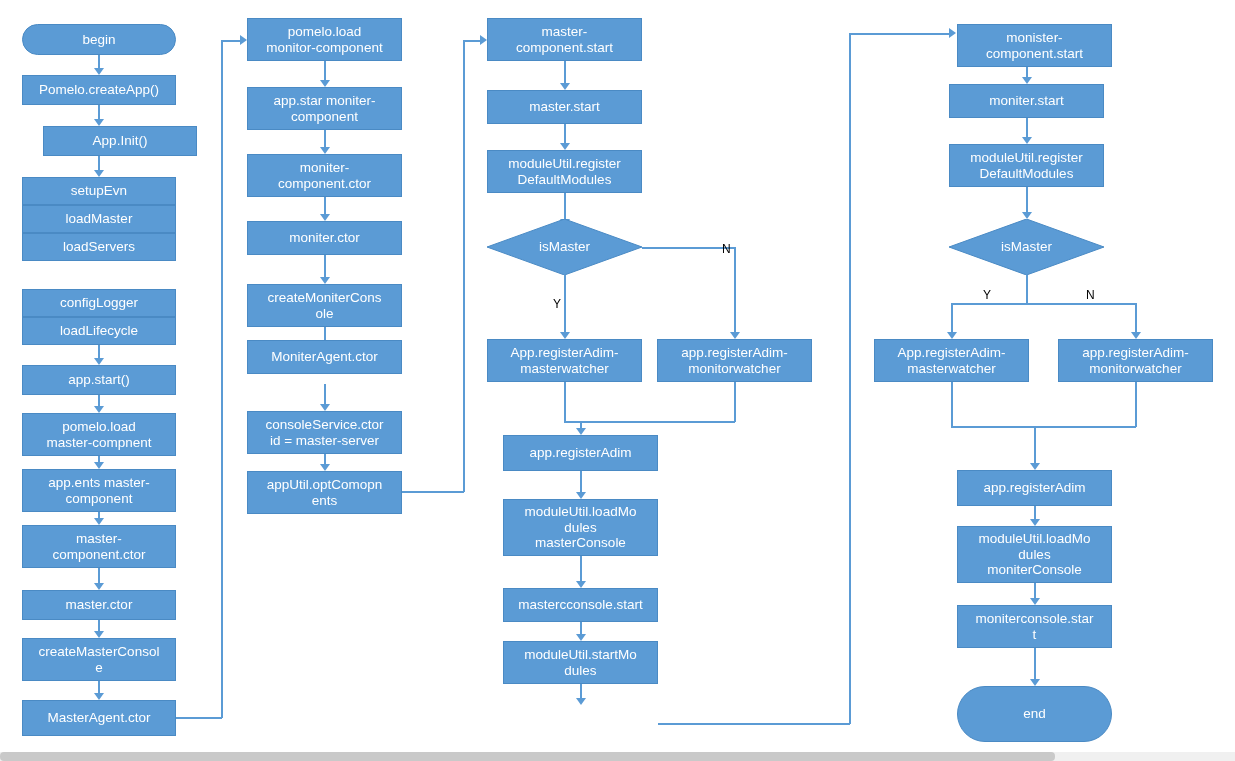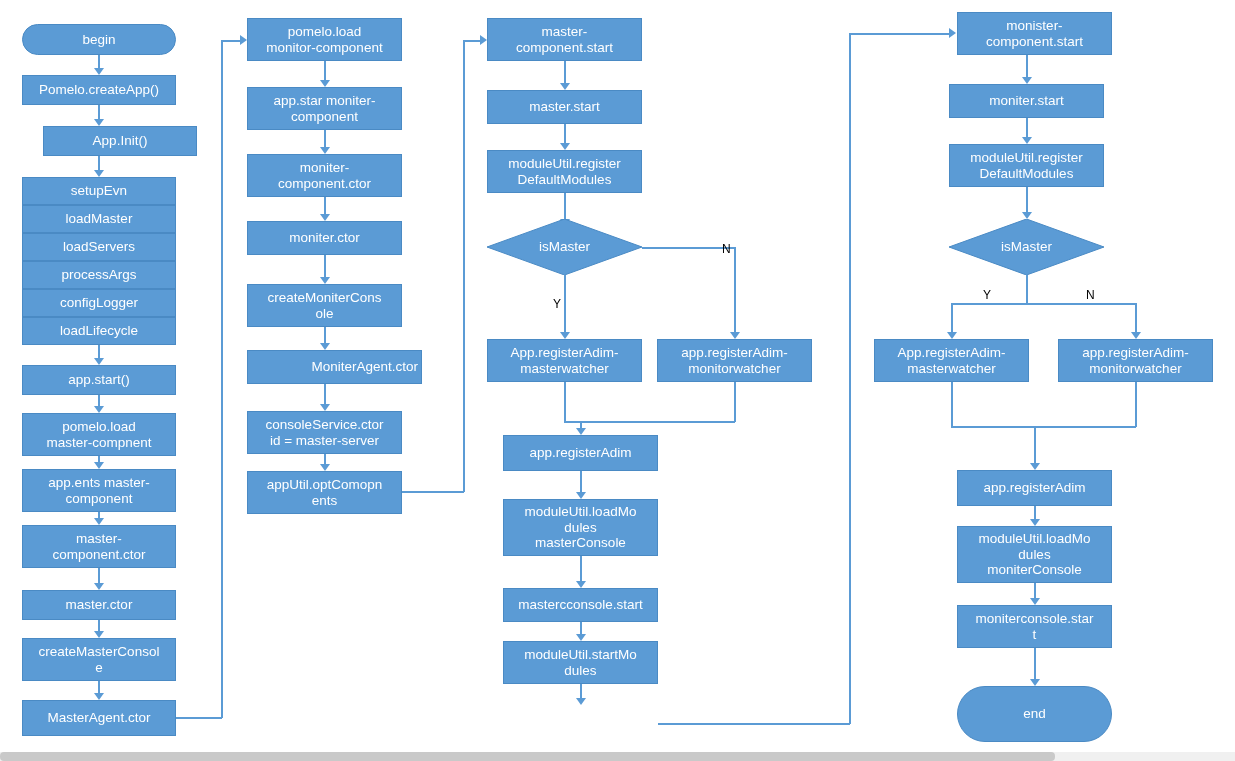--- a/index.html
+++ b/index.html
@@ -230,21 +230,20 @@
 
   <div class="edge v" style="left:1034px; top:648px; height:31px;"></div>
   <div class="arrow down" style="left:1030px; top:679px;"></div>
 
   <div class="node rounded" style="left:22px; top:24px; width:154px; height:31px;"><span>begin</span></div>
   <div class="node" style="left:22px; top:75px; width:154px; height:30px;"><span>Pomelo.createApp()</span></div>
   <div class="node" style="left:22px; top:126px; width:154px; height:30px;margin-left:21px;"><span>App.Init()</span></div>
   <div class="node" style="left:22px; top:177px; width:154px; height:28px;"><span>setupEvn</span></div>
   <div class="node" style="left:22px; top:205px; width:154px; height:28px;"><span>loadMaster</span></div>
   <div class="node" style="left:22px; top:233px; width:154px; height:28px;"><span>loadServers</span></div>
-  <div class="node" style="left:22px; top:261px; width:154px; height:28px;"><span>processArgs</span></div>
   <div class="node" style="left:22px; top:289px; width:154px; height:28px;"><span>configLogger</span></div>
   <div class="node" style="left:22px; top:317px; width:154px; height:28px;"><span>loadLifecycle</span></div>
   <div class="node" style="left:22px; top:365px; width:154px; height:30px;"><span>app.start()</span></div>
   <div class="node" style="left:22px; top:413px; width:154px; height:43px;"><span>pomelo.load
 master-compnent</span></div>
   <div class="node" style="left:22px; top:469px; width:154px; height:43px;"><span>app.ents master-
 component</span></div>
   <div class="node" style="left:22px; top:525px; width:154px; height:43px;"><span>master-
 component.ctor</span></div>
   <div class="node" style="left:22px; top:590px; width:154px; height:30px;"><span>master.ctor</span></div>
@@ -254,21 +253,21 @@
 
   <div class="node" style="left:247px; top:18px; width:155px; height:43px;"><span>pomelo.load
 monitor-component</span></div>
   <div class="node" style="left:247px; top:87px; width:155px; height:43px;"><span>app.star moniter-
 component</span></div>
   <div class="node" style="left:247px; top:154px; width:155px; height:43px;"><span>moniter-
 component.ctor</span></div>
   <div class="node" style="left:247px; top:221px; width:155px; height:34px;"><span>moniter.ctor</span></div>
   <div class="node" style="left:247px; top:284px; width:155px; height:43px;"><span>createMoniterCons
 ole</span></div>
-  <div class="node" style="left:247px; top:350px; width:175px; height:34px;justify-content:flex-end;"><span>MoniterAgent.ctor</span></div>
+  <div class="node" style="left:247px; top:340px; width:155px; height:34px;"><span>MoniterAgent.ctor</span></div>
   <div class="node" style="left:247px; top:411px; width:155px; height:43px;"><span>consoleService.ctor
 id = master-server</span></div>
   <div class="node" style="left:247px; top:471px; width:155px; height:43px;"><span>appUtil.optComopn
 ents</span></div>
 
   <div class="node" style="left:487px; top:18px; width:155px; height:43px;"><span>master-
 component.start</span></div>
   <div class="node" style="left:487px; top:90px; width:155px; height:34px;"><span>master.start</span></div>
   <div class="node" style="left:487px; top:150px; width:155px; height:43px;"><span>moduleUtil.register
 DefaultModules</span></div>
@@ -285,21 +284,21 @@
   <div class="node" style="left:657px; top:339px; width:155px; height:43px;"><span>app.registerAdim-
 monitorwatcher</span></div>
   <div class="node" style="left:503px; top:435px; width:155px; height:36px;"><span>app.registerAdim</span></div>
   <div class="node" style="left:503px; top:499px; width:155px; height:57px;"><span>moduleUtil.loadMo
 dules
 masterConsole</span></div>
   <div class="node" style="left:503px; top:588px; width:155px; height:34px;"><span>mastercconsole.start</span></div>
   <div class="node" style="left:503px; top:641px; width:155px; height:43px;"><span>moduleUtil.startMo
 dules</span></div>
 
-  <div class="node" style="left:957px; top:12px; width:155px; height:43px;"><span>monister-
+  <div class="node" style="left:957px; top:24px; width:155px; height:43px;"><span>monister-
 component.start</span></div>
   <div class="node" style="left:949px; top:84px; width:155px; height:34px;"><span>moniter.start</span></div>
   <div class="node" style="left:949px; top:144px; width:155px; height:43px;"><span>moduleUtil.register
 DefaultModules</span></div>
 
   <div class="node diamond" style="left:949px; top:219px; width:155px; height:56px;">
     <svg class="diamond-shape" viewBox="0 0 155 56" preserveAspectRatio="none">
       <polygon points="77.5,0 155,28 77.5,56 0,28" fill="#5b9bd5" stroke="#4a8ac4" stroke-width="1"></polygon>
     </svg>
     <span class="diamond-label">isMaster</span>

